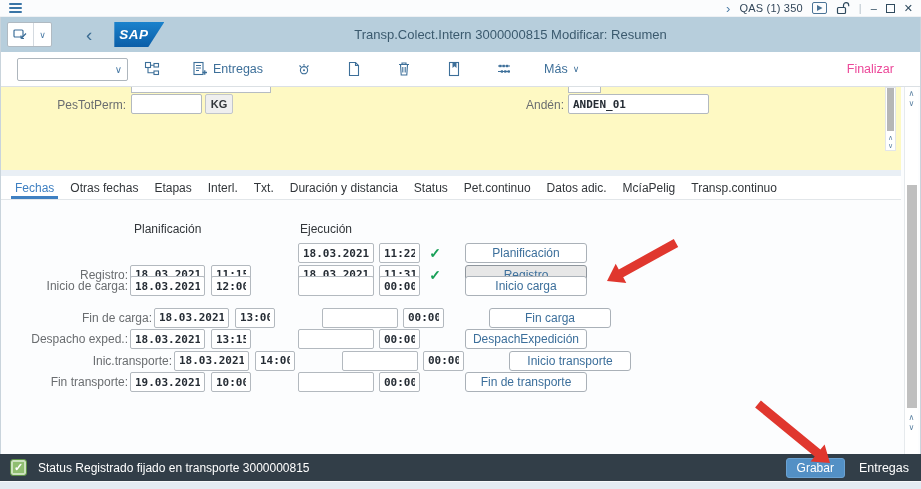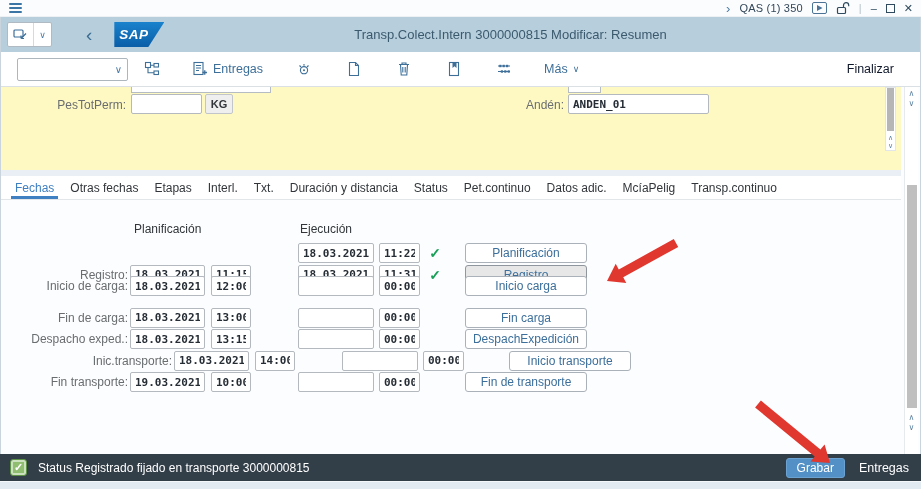--- a/index.html
+++ b/index.html
@@ -30,21 +30,21 @@
 
   
   .toolbar { position:absolute; top:52px; left:1px; right:1px; height:35px; background:#fff; border-bottom:1px solid #dbe0e4; display:flex; align-items:center; }
   .combo { margin-left:16px; width:111px; height:23px; border:1px solid #aeb6bd; border-radius:2px; background:#fff; display:flex; align-items:center; }
   .combo input { flex:1; border:none; outline:none; height:100%; min-width:0; font-size:12px; padding:0 4px; background:transparent; }
   .combo .chev { color:#4a7ba6; font-size:10px; margin-right:5px; }
   .tool-icons { display:flex; align-items:center; margin-left:10px; gap:23px; }
   .tbtn { height:26px; min-width:27px; display:flex; align-items:center; justify-content:center; gap:5px; color:#3d6f99; font-size:12.5px; padding:0 4px; background:transparent; border:none; font-family:inherit; cursor:default; }
   .tbtn svg { display:block; }
   .mas-chev { font-size:9px; }
-  .finalizar { margin-left:auto; margin-right:26px; color:#0f172a; font-size:12.5px; background:none; border:none; font-family:inherit; cursor:default; }
+  .finalizar { margin-left:auto; margin-right:26px; color:#ec4899; font-size:12.5px; background:none; border:none; font-family:inherit; cursor:default; }
 
   
   .form-region { position:absolute; top:87px; left:1px; width:900px; height:83px; background:#fef9c3; }
   .cutfield { position:absolute; top:0; height:6px; background:#fff; border:1px solid #b6bcc3; border-top:none; }
   .flabel { position:absolute; font-size:12px; color:#6a6d70; text-align:right; }
   .inp { height:20px; border:1px solid #b3b9bf; border-radius:2px; background:#fff; font-family:"DejaVu Sans Mono", monospace; font-size:11px; font-weight:bold; color:#262d35; padding:0 4px; outline:none; }
   .unitbox { position:absolute; left:204px; top:7px; width:28px; height:20px; background:#efefef; border:1px solid #c2c6ca; border-radius:2px; font-size:11px; font-weight:bold; color:#32363a; display:flex; align-items:center; justify-content:center; }
 
   .scroll-inner { position:absolute; left:884px; top:0; width:11px; height:64px; background:#fff; border:1px solid #e3e6e9; }
   .scroll-inner .thumb { position:absolute; top:0; left:1px; right:1px; height:43px; background:#b6b6b6; }
@@ -259,21 +259,21 @@
     <div class="drow" style="top:76px;">
       <span class="slot-label">Inicio de carga:</span>
       <input class="inp slot-pdate" value="18.03.2021" style="">
       <input class="inp slot-ptime" value="12:00" style="">
       <input class="inp slot-edate" value="" style="">
       <input class="inp slot-etime" value="00:00" style="">
       <span class="slot-check"></span>
       <button class="slot-btn">Inicio carga</button>
     </div>
 
-    <div class="drow" style="top:107.5px;">
+    <div class="drow" style="top:107.5px;margin-left:24px;">
       <span class="slot-label">Fin de carga:</span>
       <input class="inp slot-pdate" value="18.03.2021" style="">
       <input class="inp slot-ptime" value="13:00" style="">
       <input class="inp slot-edate" value="" style="">
       <input class="inp slot-etime" value="00:00" style="">
       <span class="slot-check"></span>
       <button class="slot-btn">Fin carga</button>
     </div>
 
     <div class="drow" style="top:129px;">

